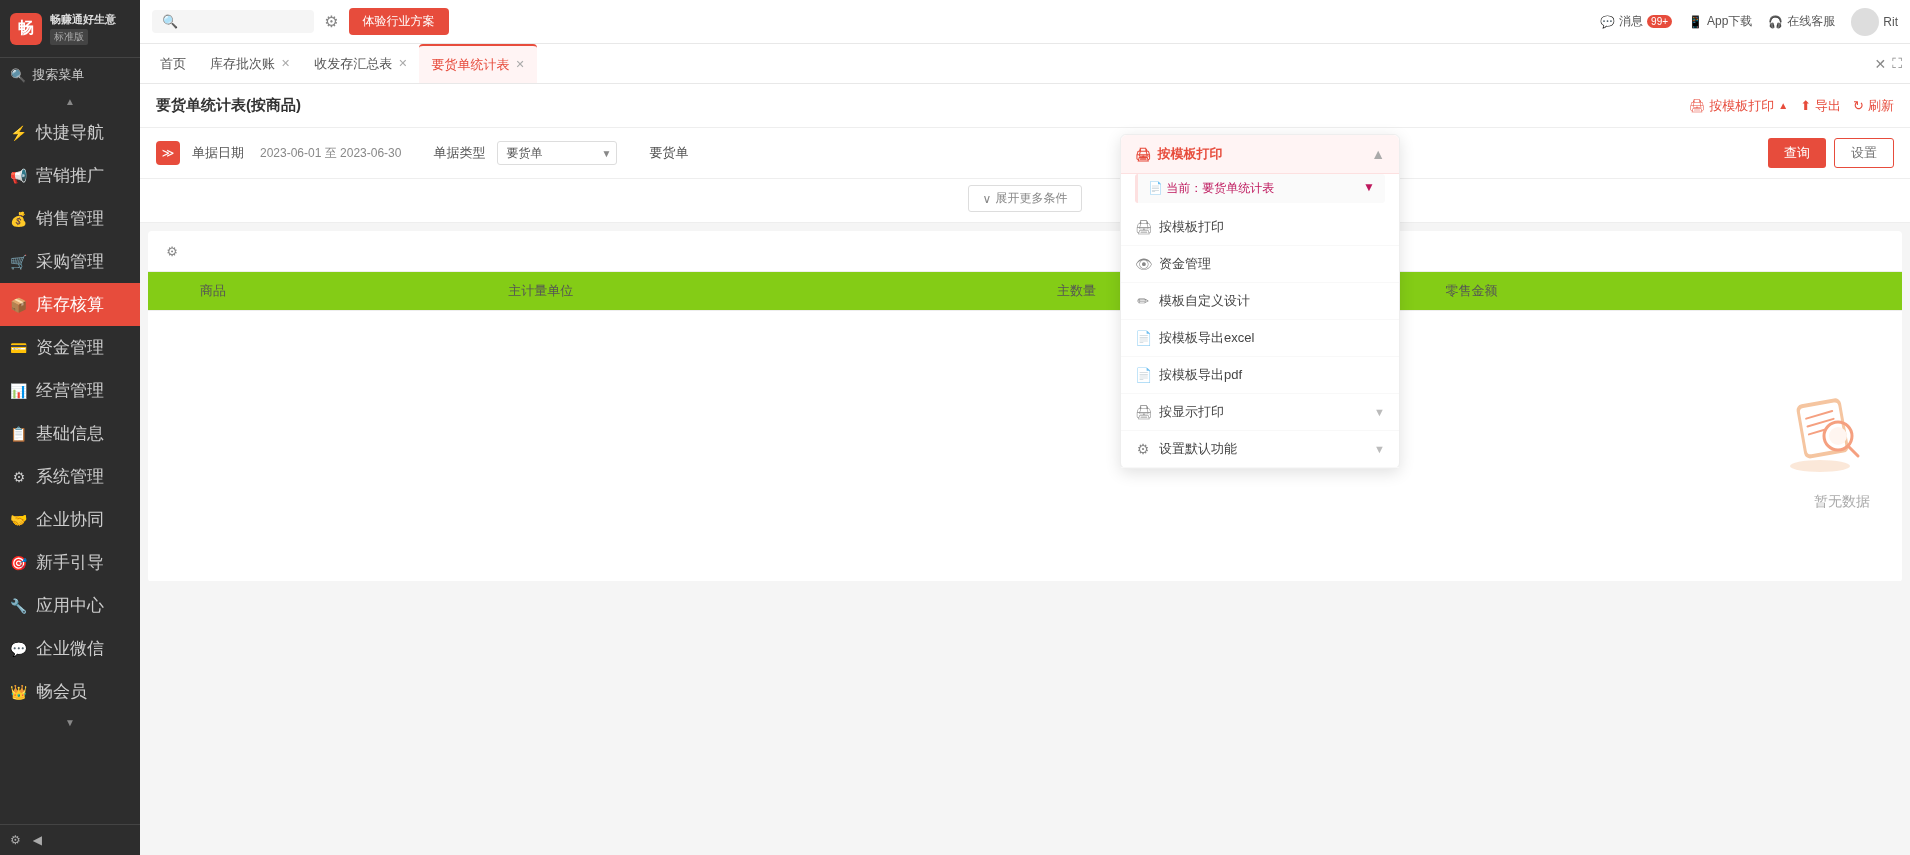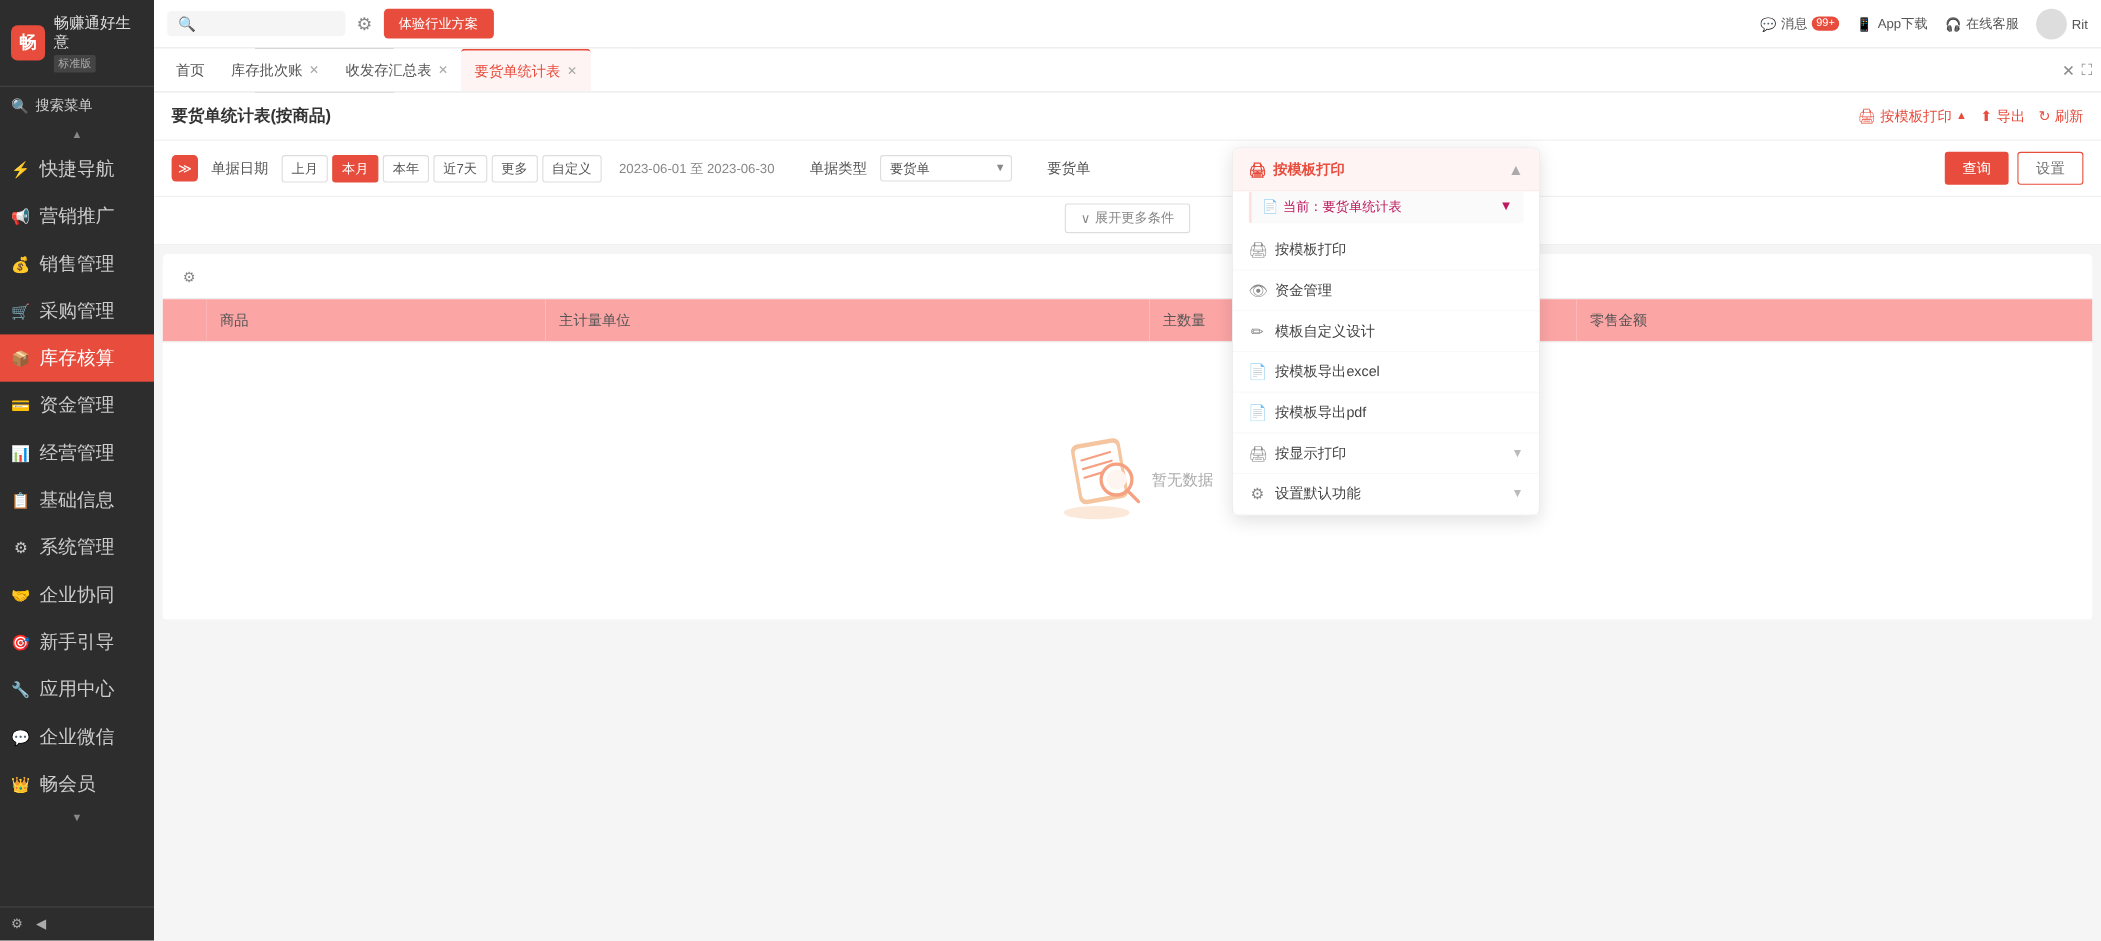--- a/index.html
+++ b/index.html
@@ -137,27 +137,27 @@
 
     
     .table-area { background: #fff; margin: 8px; border-radius: 4px; }
     .table-toolbar {
       padding: 8px 12px; display: flex; align-items: center; gap: 8px;
       border-bottom: 1px solid #eee;
     }
     .settings-icon { width: 24px; height: 24px; display: flex; align-items: center; justify-content: center; color: #888; cursor: pointer; }
 
     table { width: 100%; border-collapse: collapse; }
-    thead tr { background: #fca5a5; }
+    thead tr { background: #84cc16; }
     th { padding: 10px 12px; text-align: left; font-size: 13px; color: #555; font-weight: normal; border-bottom: 1px solid #eee; }
     td { padding: 10px 12px; font-size: 13px; color: #333; border-bottom: 1px solid #f5f5f5; }
 
     
     .empty-state {
-      display: flex; flex-direction: row; align-items: center; justify-content: center;
+      display: flex; flex-direction: column; align-items: flex-end; justify-content: center;
       padding: 60px 20px; color: #aaa;
     }
     .empty-icon {
       width: 100px; height: 100px; margin-bottom: 12px;
     }
     .empty-text { font-size: 14px; color: #aaa; }
 
     
     .dropdown-overlay {
       position: fixed; left: 1120px; top: 134px; width: 280px;
@@ -196,21 +196,21 @@
       border-radius: 3px; cursor: pointer; font-size: 13px;
     }
   </style>
 </head>
 <body>
 
 <div class="sidebar">
   <div class="sidebar-logo">
     <div class="logo-icon">畅</div>
     <div>
-      <div style="font-size:14px;color:#ddd;">畅赚通好生意</div>
+      <div style="font-size:11px;color:#ddd;font-weight:bold;">畅赚通好生意</div>
       <span class="logo-tag">标准版</span>
     </div>
   </div>
   <div class="sidebar-search">
     <span>🔍</span>
     <span>搜索菜单</span>
   </div>
 
   <div style="overflow-y:auto;flex:1;">
     <div class="sidebar-scroll-btn">▲</div>
@@ -349,28 +349,20 @@
       <div class="action-btn">
         <span>↻</span>
         <span>刷新</span>
       </div>
     </div>
   </div>
 
   <div class="filter-area">
     <div class="expand-icon">≫</div>
     <span class="filter-label">单据日期</span>
-    <div class="date-btns">
-      <button class="date-btn">上月</button>
-      <button class="date-btn active">本月</button>
-      <button class="date-btn">本年</button>
-      <button class="date-btn">近7天</button>
-      <button class="date-btn">更多</button>
-      <button class="date-btn">自定义</button>
-    </div>
     <span class="date-range">2023-06-01 至 2023-06-30</span>
 
     <span class="filter-label" style="margin-left:20px;">单据类型</span>
     <div class="select-wrapper">
       <select class="filter-select"><option>要货单</option></select>
     </div>
 
     <span class="filter-label" style="margin-left:20px;">要货单</span>
     <div style="margin-left:auto; display:flex; gap:8px;">
       <button class="query-btn">查询</button>

